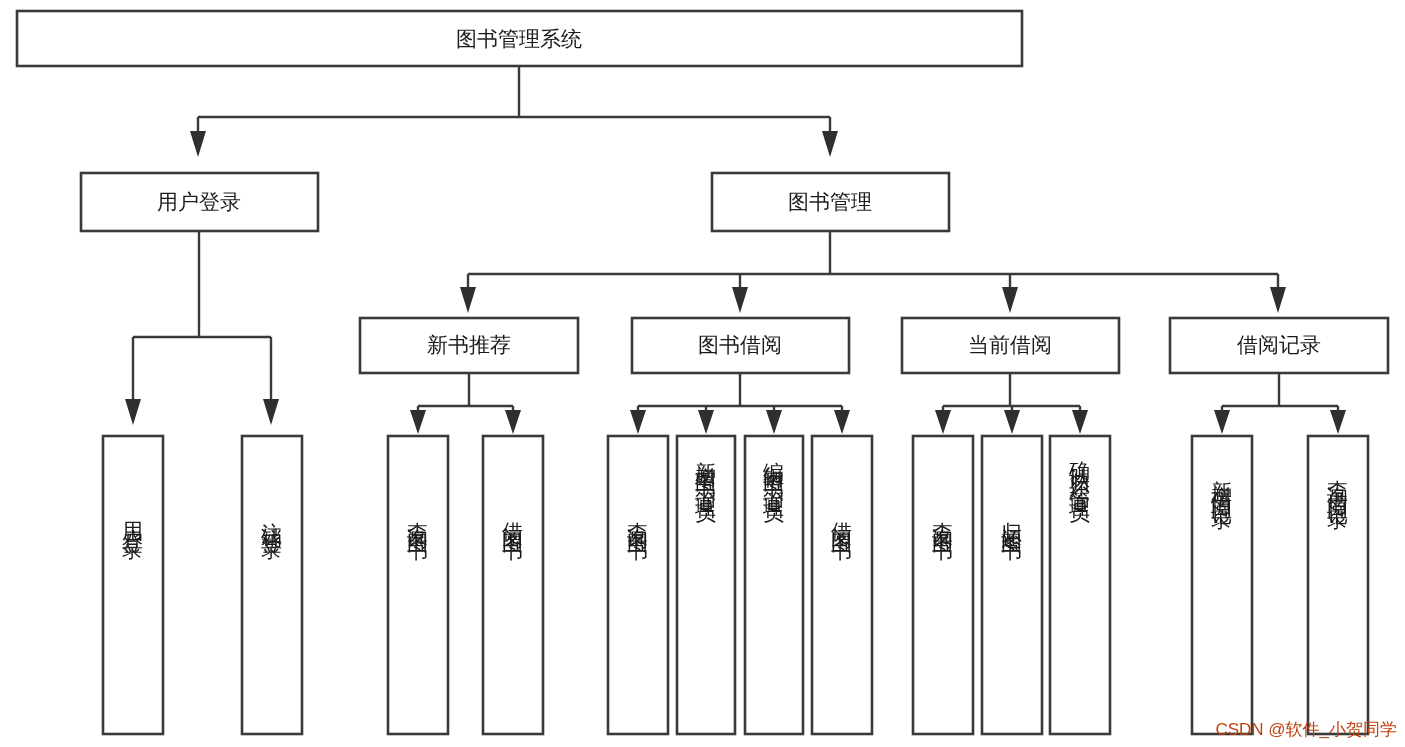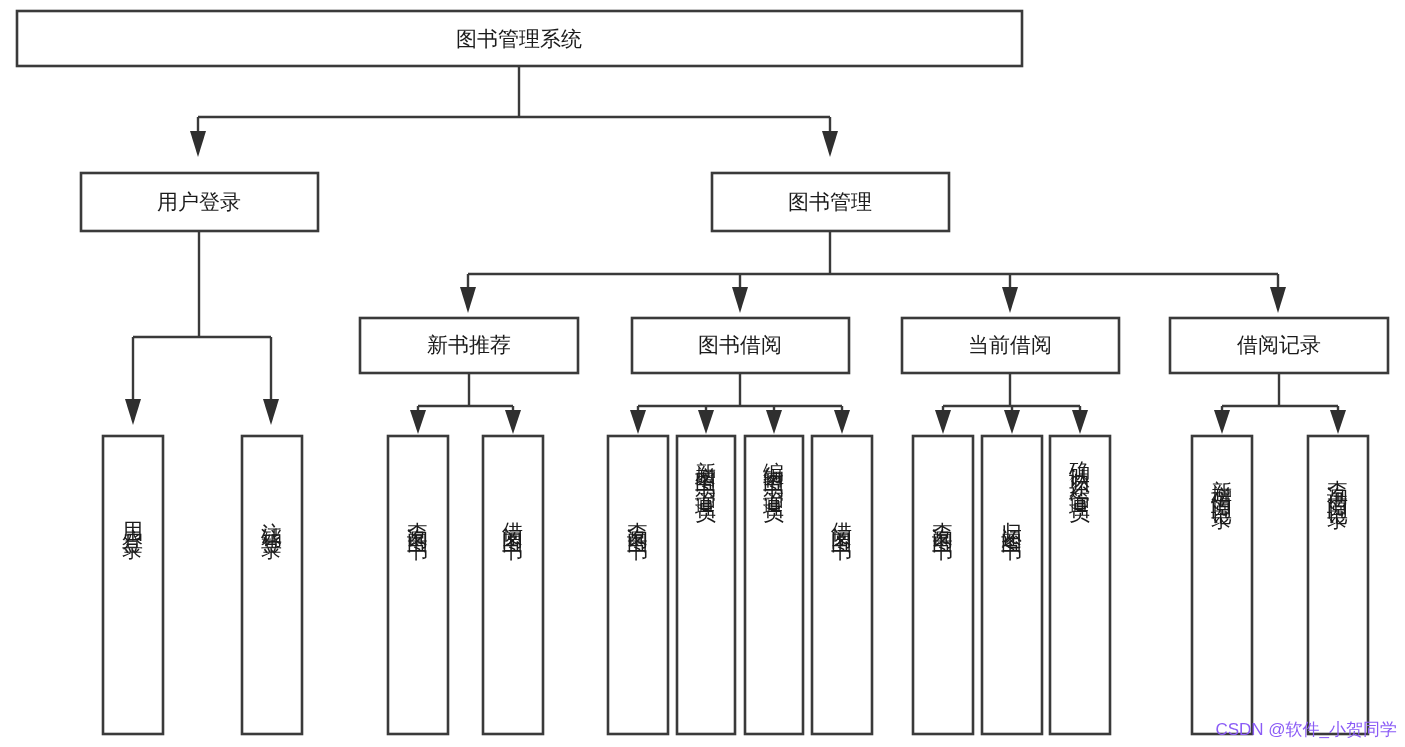--- a/index.html
+++ b/index.html
@@ -66,21 +66,21 @@
     letter-spacing: 6px;
     color: #1b1b1b;
     white-space: nowrap;
   }
   .watermark {
     position: absolute;
     right: 8px;
     bottom: 6px;
     font-family: "Liberation Sans", "DejaVu Sans", sans-serif;
     font-size: 17px;
-    color: #8b5cf6;
+    color: #c2410c;
     white-space: nowrap;
     user-select: none;
   }
 </style>
 </head>
 <body>
 
 <div id="diagram-root">
 
   <svg id="tree-svg" viewBox="0 0 1405 747" xmlns="http://www.w3.org/2000/svg">

